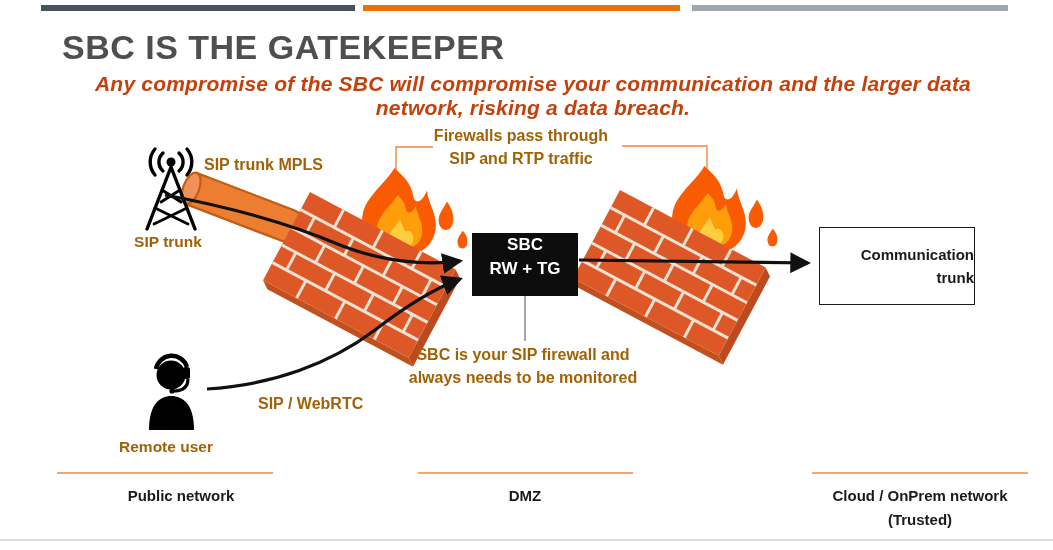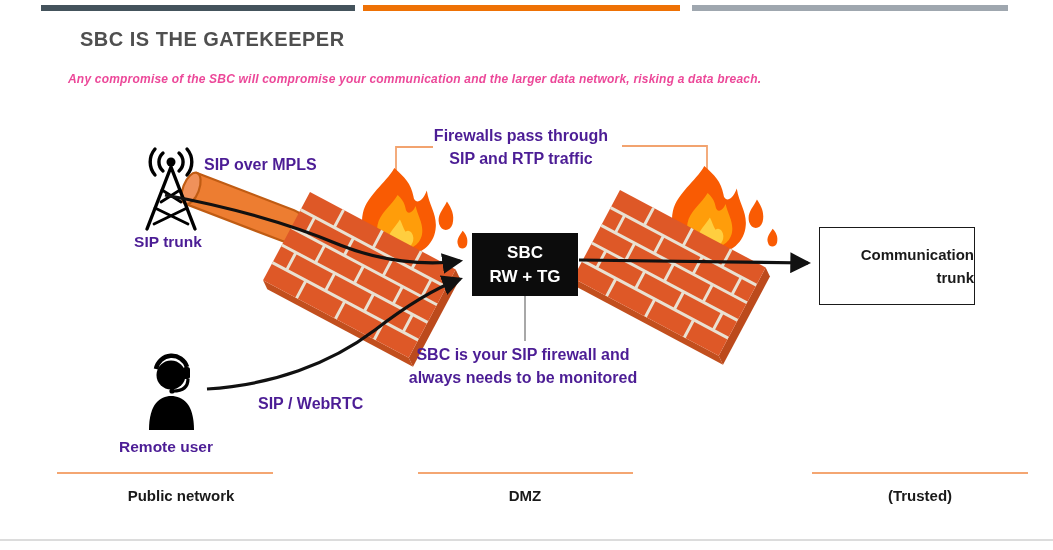--- a/index.html
+++ b/index.html
@@ -5,34 +5,34 @@
   html,body{margin:0;padding:0;background:#fff;}
   .slide{
     position:relative;width:1053px;height:550px;background:#ffffff;
     font-family:"Liberation Sans",sans-serif;overflow:hidden;color:#1a1a1a;
   }
   .topbar{position:absolute;top:5px;height:6px;}
   .bar-dark{left:41px;width:314px;background:#44535C;}
   .bar-orange{left:363px;width:317px;background:#EE7105;}
   .bar-gray{left:692px;width:316px;background:#9FA7AF;}
   .title{
-    position:absolute;left:80px;top:28px;margin:0;
-    font-size:20px;font-weight:600;letter-spacing:.5px;color:#4F4F4F;white-space:nowrap;
+    position:absolute;left:62px;top:28px;margin:0;
+    font-size:34px;font-weight:600;letter-spacing:.5px;color:#4F4F4F;white-space:nowrap;
   }
   .subtitle{
     position:absolute;left:68px;top:72px;margin:0;width:930px;
-    font-size:12px;font-style:italic;font-weight:700;color:#ec4899;letter-spacing:.2px;
+    font-size:21px;font-style:italic;font-weight:700;color:#c2410c;letter-spacing:.2px;text-align:center;
   }
   .dg-svg{position:absolute;left:0;top:0;}
-  .lbl{position:absolute;font-size:16px;font-weight:700;color:#4c1d95;white-space:nowrap;}
+  .lbl{position:absolute;font-size:16px;font-weight:700;color:#a16207;white-space:nowrap;}
   .ctr{transform:translateX(-50%);text-align:center;}
   .two-line{line-height:23px;}
   .sbc-box{
     position:absolute;left:472px;top:233px;width:106px;height:63px;background:#0c0c0c;
-    color:#fff;display:flex;flex-direction:column;align-items:center;justify-content:center;
+    color:#fff;display:flex;flex-direction:column;align-items:center;
     font-size:17px;font-weight:700;line-height:24px;
   }
   .core-box{
     position:absolute;left:819px;top:227px;width:156px;height:78px;background:#fff;
     border:1.6px solid #1a1a1a;box-sizing:border-box;
     display:flex;flex-direction:column;align-items:flex-end;justify-content:center;
     font-size:15px;font-weight:700;line-height:23px;text-align:center;
   }
   .zone-sep{position:absolute;top:472px;height:2px;background:#F4A672;}
   .sep-1{left:57px;width:216px;}
@@ -118,21 +118,21 @@
     <use href="#firewall" transform="translate(310,192)"></use>
     <use href="#firewall" transform="translate(620,190)"></use>
 
     <g stroke="#111" stroke-width="3.2" fill="none">
       <path d="M165 195 C230 207 290 224 340 245 C380 261 425 266 460 261" marker-end="url(#arrow)"></path>
       <path d="M207 389 C272 385 330 364 375 330 C410 303 436 288 460 279" marker-end="url(#arrow)"></path>
       <path d="M579 260 L808 263" marker-end="url(#arrow)"></path>
     </g>
   </svg>
 
-  <div class="lbl" style="left:204px;top:156px;">SIP over MPLS</div>
+  <div class="lbl" style="left:204px;top:156px;">SIP trunk MPLS</div>
 
   <div class="lbl ctr" style="left:168px;top:233px;font-size:15.5px;">SIP trunk</div>
 
   <div class="lbl ctr two-line" style="left:521px;top:124px;">
     <div>Firewalls pass through</div>
     <div>SIP and RTP traffic</div>
   </div>
 
   <div class="sbc-box">
     <div>SBC</div>
@@ -158,17 +158,18 @@
   <div class="zone-sep sep-3"></div>
 
   <div class="zone-lbl" style="left:165px;margin-left:16px;">
     <div>Public network</div>
   </div>
   <div class="zone-lbl" style="left:525px;">
     <div>DMZ</div>
     <div></div>
   </div>
   <div class="zone-lbl" style="left:920px;">
+    <div>Cloud / OnPrem network</div>
     <div>(Trusted)</div>
   </div>
 
   <div class="footer-rule"></div>
 </div>
 
 </body></html>

